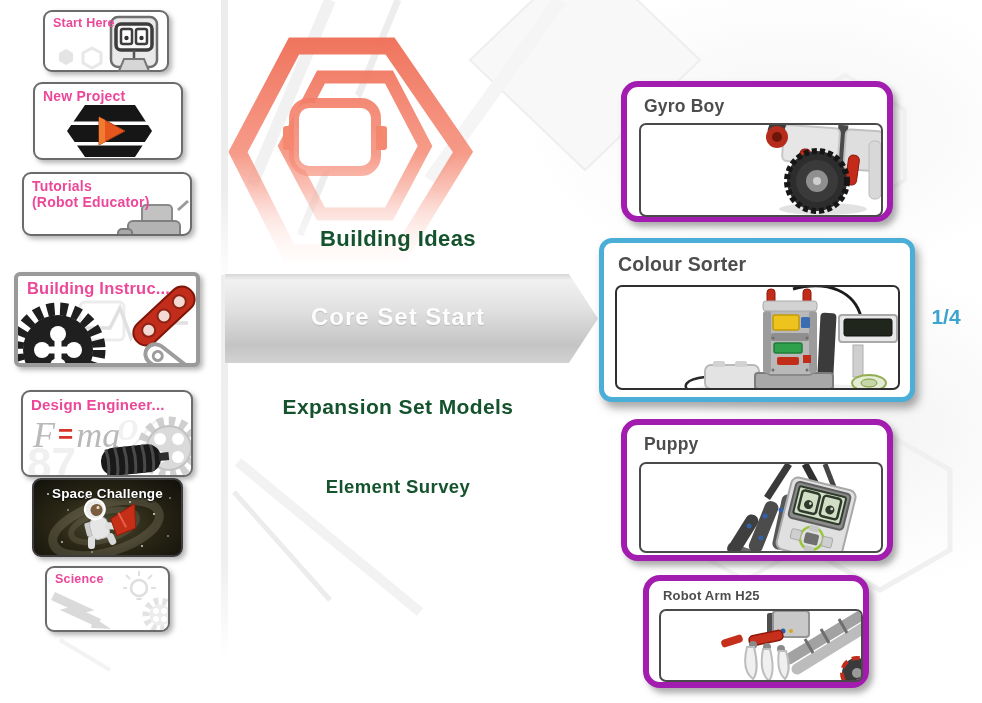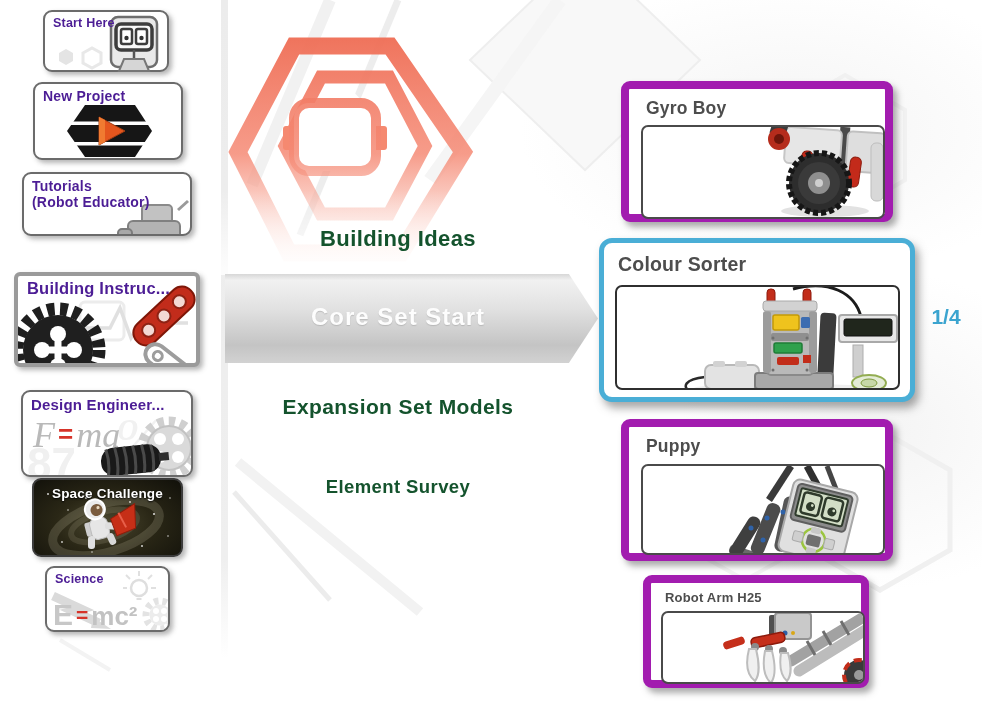--- a/index.html
+++ b/index.html
@@ -7,21 +7,21 @@
          font-family:"Liberation Sans","DejaVu Sans",sans-serif;}
   .abs{position:absolute;}
   svg{display:block;}
 
   
   #bg{left:0;top:0;z-index:0;}
 
   
   .side-card{position:absolute;box-sizing:border-box;background:#fff;border:2px solid #6b6b6b;
              border-radius:9px;box-shadow:3px 3px 5px rgba(90,90,90,.45);z-index:3;cursor:pointer;}
-  .side-card .title{position:absolute;left:8px;top:4px;font-weight:bold;color:#4c1d95;
+  .side-card .title{position:absolute;left:8px;top:4px;font-weight:bold;color:#ec4899;
                     letter-spacing:.2px;white-space:pre-line;line-height:1.15;z-index:2;}
   .side-card svg{position:absolute;left:0;top:0;z-index:1;}
   .clip{overflow:hidden;}
 
   #card-start-here{left:43px;top:10px;width:126px;height:62px;}
   #card-start-here .title{font-size:12.5px;}
   #card-new-project{left:33px;top:82px;width:150px;height:78px;}
   #card-new-project .title{font-size:14px;}
   #card-tutorials{left:22px;top:172px;width:170px;height:64px;}
   #card-tutorials .title{font-size:14px;}
@@ -56,22 +56,22 @@
       background:linear-gradient(180deg,#d7d7d7 0,#f1f1f1 7%,#e2e2e2 38%,#c4c4c4 80%,#d2d2d2 100%);
       clip-path:polygon(0 0, 92.2% 0, 100% 50%, 92.2% 100%, 0 100%);}
   #menu-core-banner .banner-text{position:absolute;left:0;top:29px;width:346px;text-align:center;
       font-size:24px;font-weight:bold;color:#fdfdfd;letter-spacing:1px;
       text-shadow:0 1px 1px rgba(160,160,160,.55);}
 
   
   #logo{left:215px;top:5px;z-index:1;}
 
   
-  .model-card{position:absolute;box-sizing:border-box;background:#fff;border:8px solid #a21caf;
-              border-radius:9px;box-shadow:4px 5px 6px rgba(90,90,90,.5);z-index:3;cursor:pointer;}
+  .model-card{position:absolute;box-sizing:border-box;background:#fff;border:6px solid #a21caf;
+              border-radius:17px;box-shadow:4px 5px 6px rgba(90,90,90,.5);z-index:3;cursor:pointer;}
   .model-card .m-title{position:absolute;font-weight:bold;color:#4d4d4d;letter-spacing:.2px;}
   .model-box{position:absolute;box-sizing:border-box;border:2px solid #4a4a4a;border-radius:7px;
              background:#fff;overflow:hidden;}
   #card-gyro{left:621px;top:81px;width:272px;height:141px;}
   #card-gyro .m-title{left:17px;top:9px;font-size:17.5px;}
   #card-gyro .model-box{left:12px;top:36px;width:244px;height:94px;}
   #card-colour{left:599px;top:238px;width:316px;height:164px;border:5px solid #4aaed6;border-radius:13px;
                box-shadow:4px 6px 8px rgba(80,80,80,.5);}
   #card-colour .m-title{left:14px;top:10px;font-size:19.5px;}
   #card-colour .model-box{left:11px;top:42px;width:285px;height:105px;border-color:#2f2f2f;}
@@ -274,23 +274,20 @@
         <rect x="-10" y="14" width="7" height="13" rx="3" fill="#e0e0e0" transform="rotate(14)"></rect>
         <rect x="2" y="15" width="7" height="12" rx="3" fill="#d8d8d8" transform="rotate(-10)"></rect>
         <path d="M 13 0 l 27 -9 l -5 24 l -20 3 z" fill="#c62f17" stroke="#911d0b"></path>
         <path d="M 22 -4 l 4 16" stroke="#e8604a" stroke-width="2" fill="none"></path>
       </g>
     </svg>
   </div>
 
   <div id="card-science" class="side-card clip">
     <span class="title">Science</span>
-    <div class="formula">
-      <span class="f-lhs">E</span><span class="f-eq">=</span><span class="f-rhs">mc²</span>
-    </div>
     <svg width="125" height="66" viewBox="0 0 125 66">
       <path d="M 6 28 L 34 41 L 26 43 L 52 55" stroke="#dadada" stroke-width="9" fill="none"></path>
       <polygon points="46,49 64,61 44,60" fill="#dadada"></polygon>
       <g transform="translate(92,20)">
         <g stroke="#e0e0e0" stroke-width="2">
           <line x1="0" y1="-12" x2="0" y2="-17"></line>
               <line x1="9" y1="-9" x2="13" y2="-13"></line>
           <line x1="-9" y1="-9" x2="-13" y2="-13"></line>
               <line x1="12" y1="0" x2="17" y2="0"></line>
           <line x1="-12" y1="0" x2="-16" y2="0"></line>

